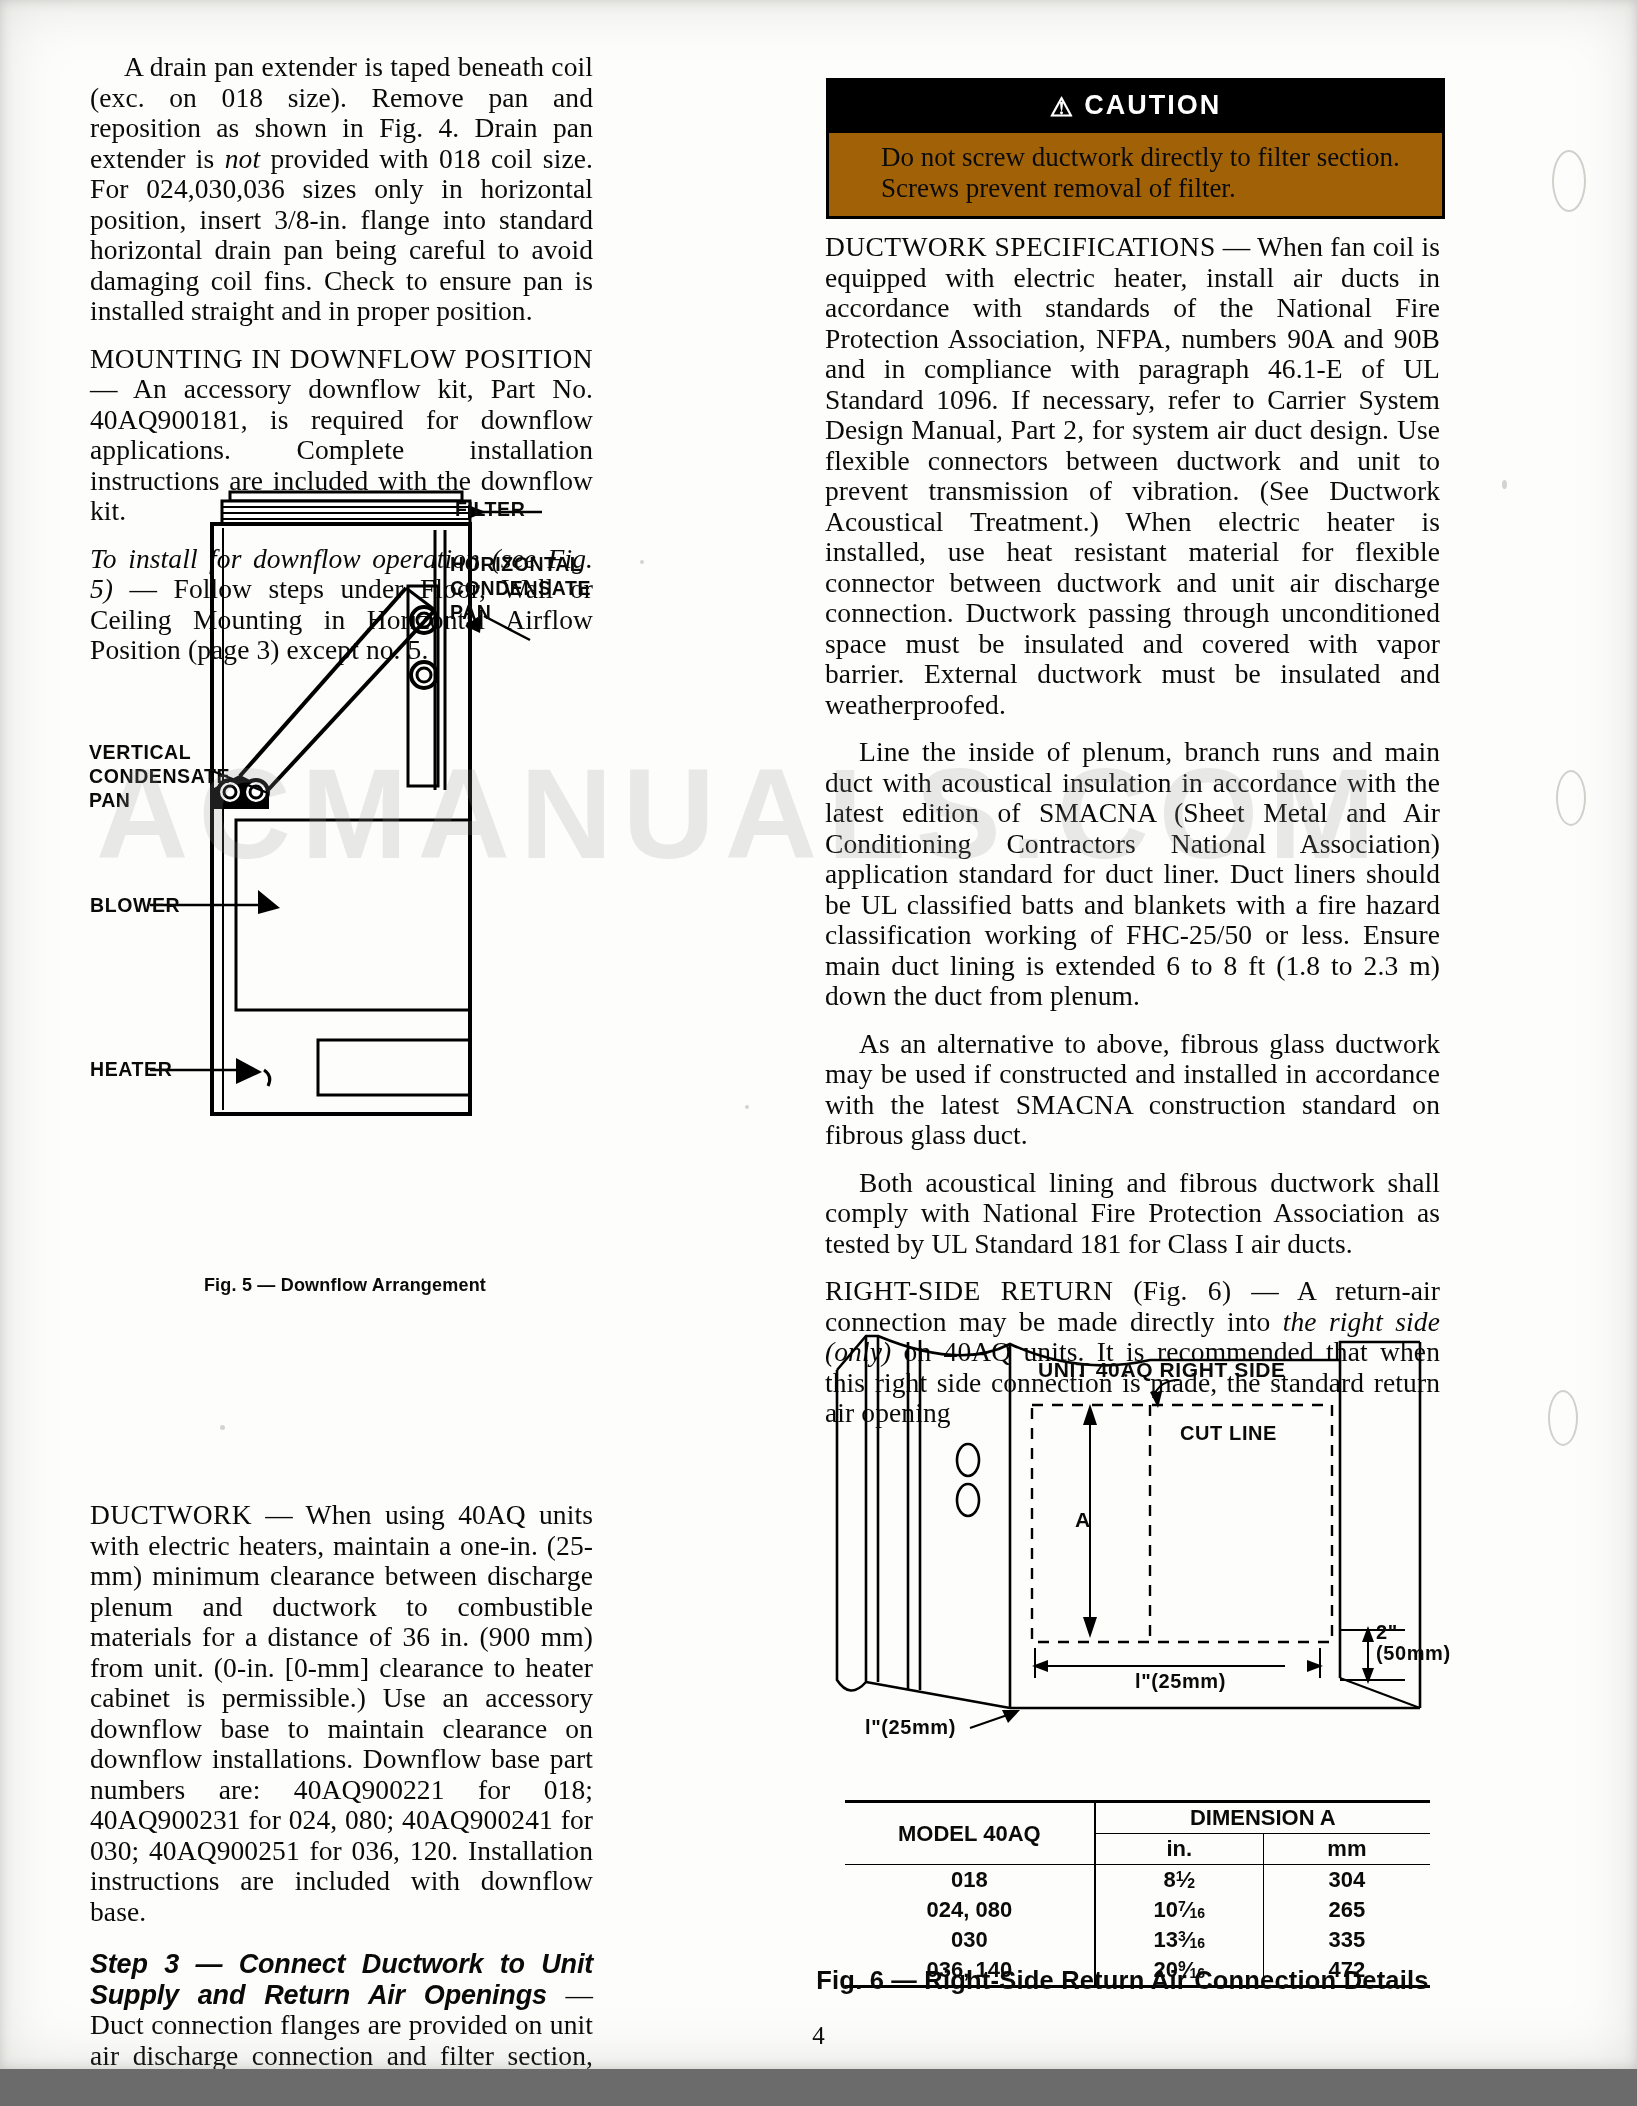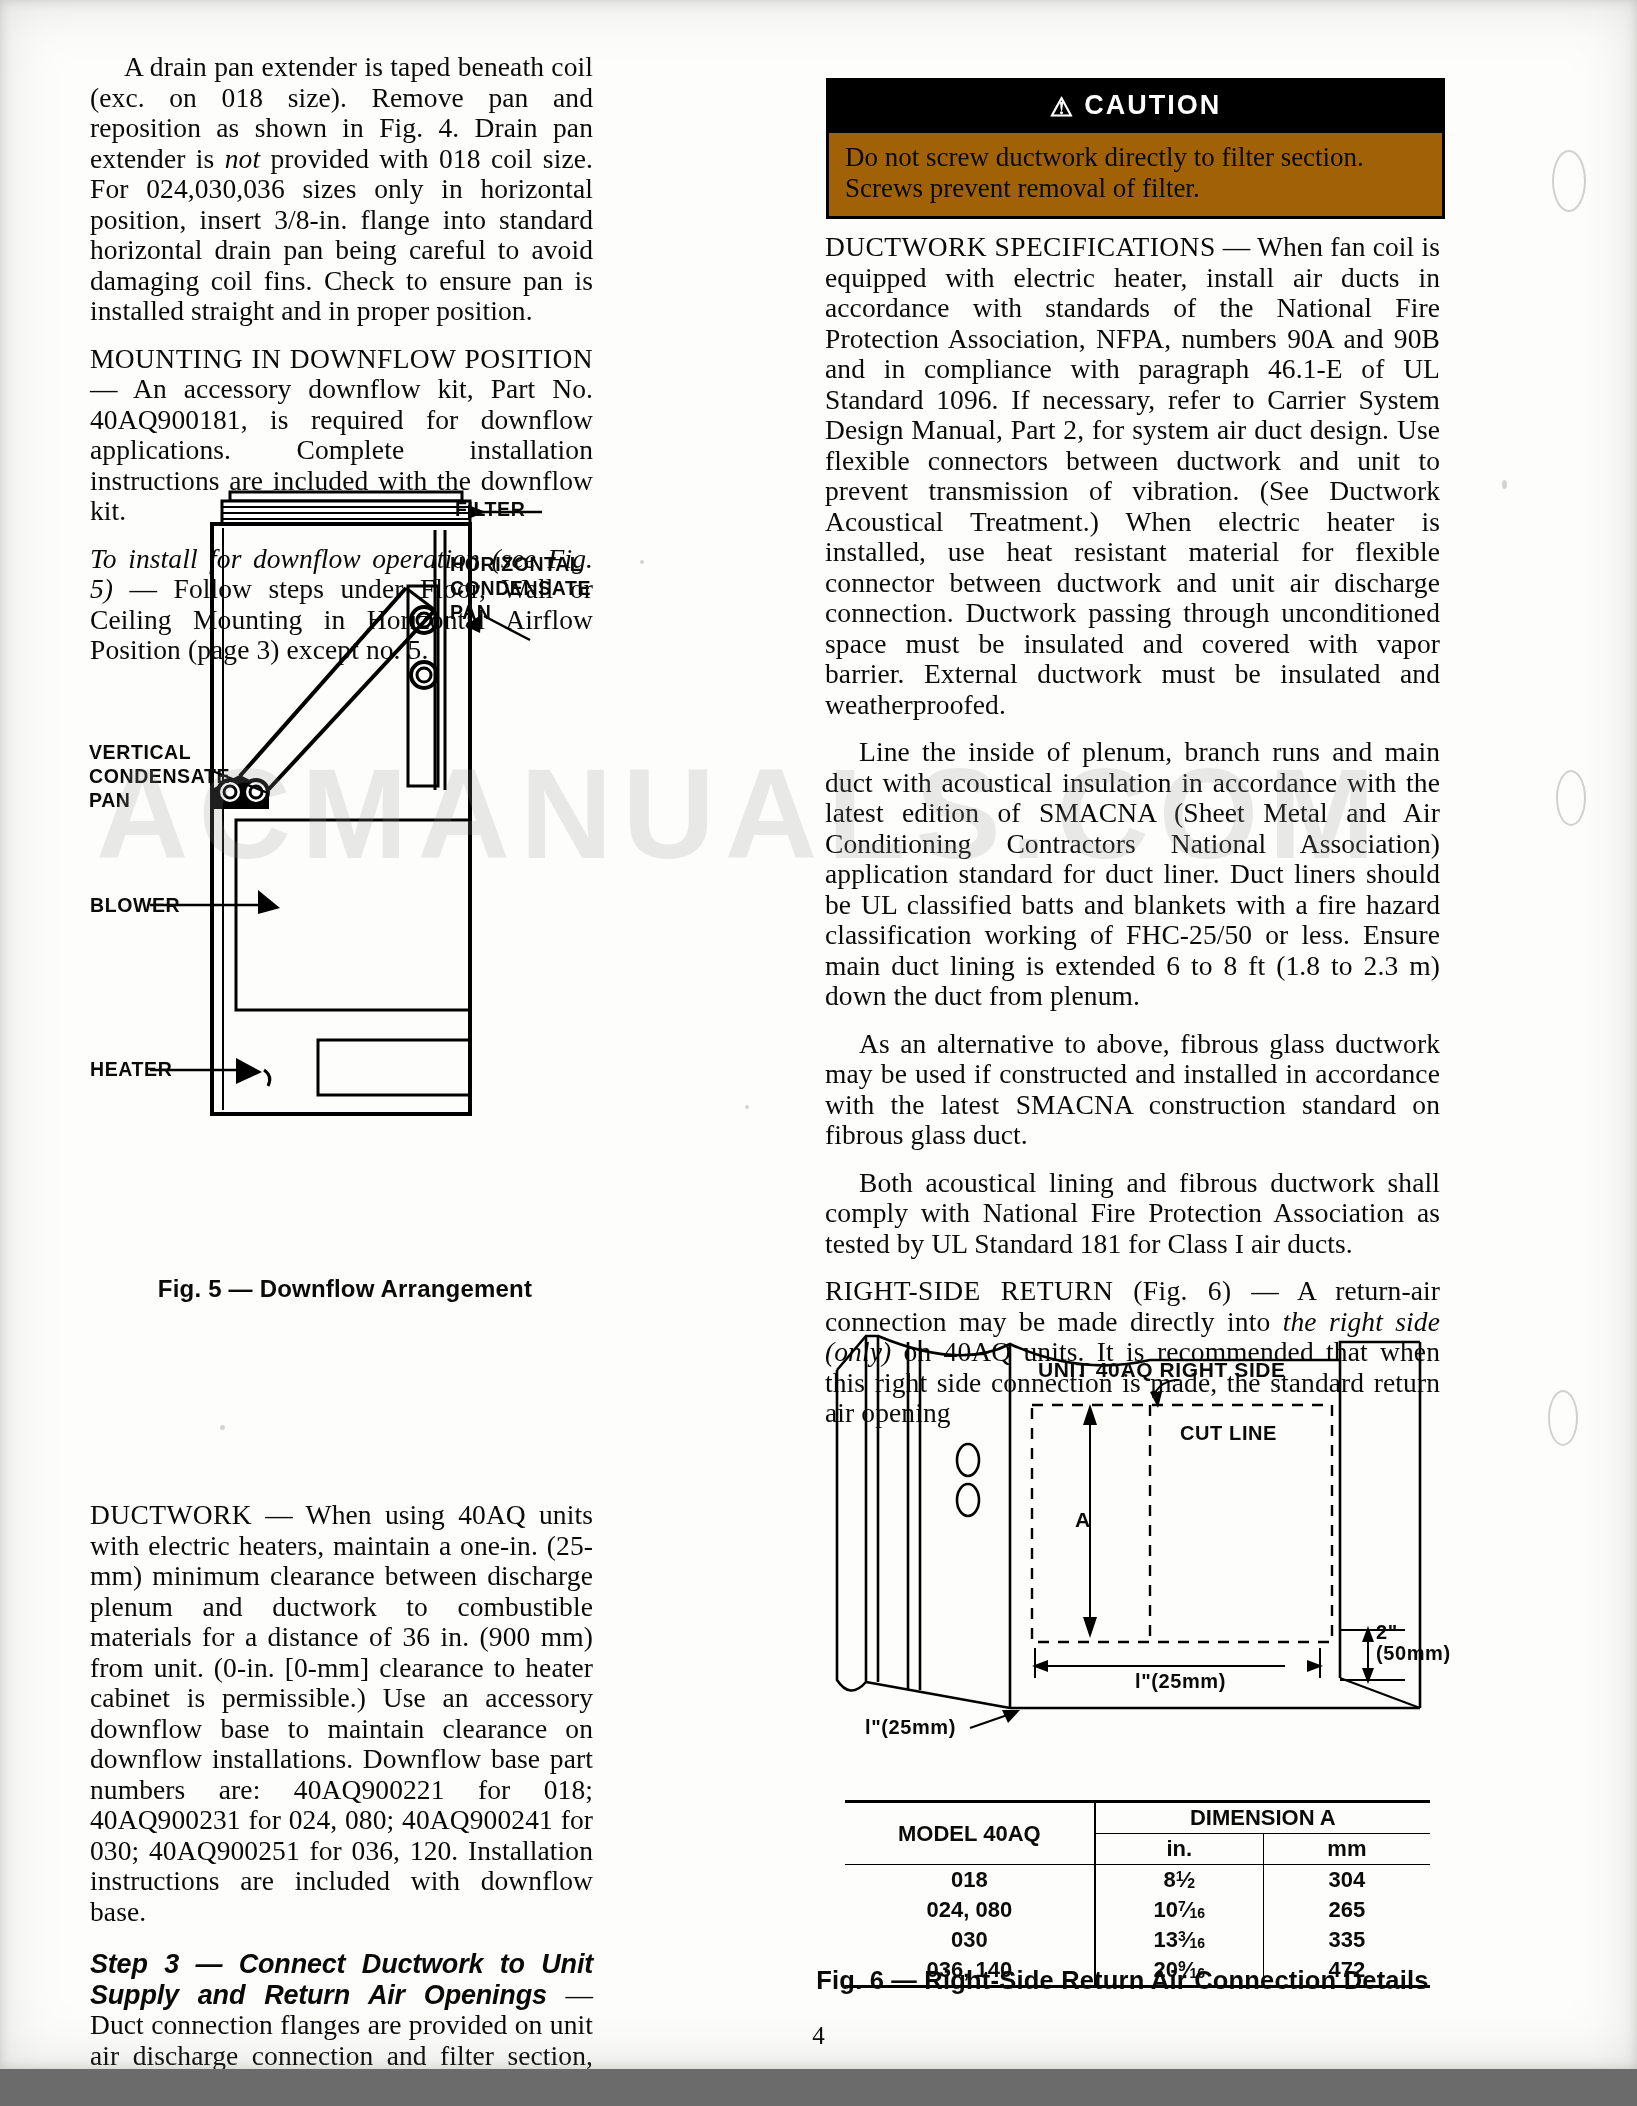--- a/index.html
+++ b/index.html
@@ -28,27 +28,27 @@
   .caps{letter-spacing:.4px;}
   i{font-style:italic;}
 
   
   .caution{position:absolute;left:826px;top:78px;width:613px;border:3px solid #000;background:#a16207;}
   .caution-bar{background:#000;color:#fff;text-align:center;
      font-family:"Liberation Sans",sans-serif;font-weight:bold;font-size:27px;
      letter-spacing:2px;padding:9px 0 10px;}
   .caution-bar .tri{display:inline-block;vertical-align:-2px;margin-right:9px;font-size:26px;}
   .caution-body{padding:9px 14px 12px 16px;font-size:27px;line-height:31px;}
-  .caution-body div{white-space:nowrap;}
+  .caution-body div{white-space:nowrap;margin-left:36px;}
 
   
   .fig5{position:absolute;left:90px;top:490px;width:510px;height:760px;}
   .fig5 svg{display:block;}
   .figcap{position:absolute;font-family:"Liberation Sans",sans-serif;font-weight:bold;
-    font-size:24px;letter-spacing:.2px;}
+    font-size:18px;letter-spacing:.2px;}
   .fig5cap{left:90px;top:1275px;width:510px;text-align:center;}
 
   
   .fig6{position:absolute;left:820px;top:1330px;width:625px;height:430px;}
   .fig6cap{left:800px;top:1966px;width:645px;text-align:center;font-size:25.5px;}
 
   
   .dimtable{position:absolute;left:845px;top:1800px;width:585px;
      font-family:"Liberation Sans",sans-serif;border-collapse:collapse;}
   .dimtable td,.dimtable th{font-size:22px;font-weight:bold;text-align:center;padding:2px 0;}

